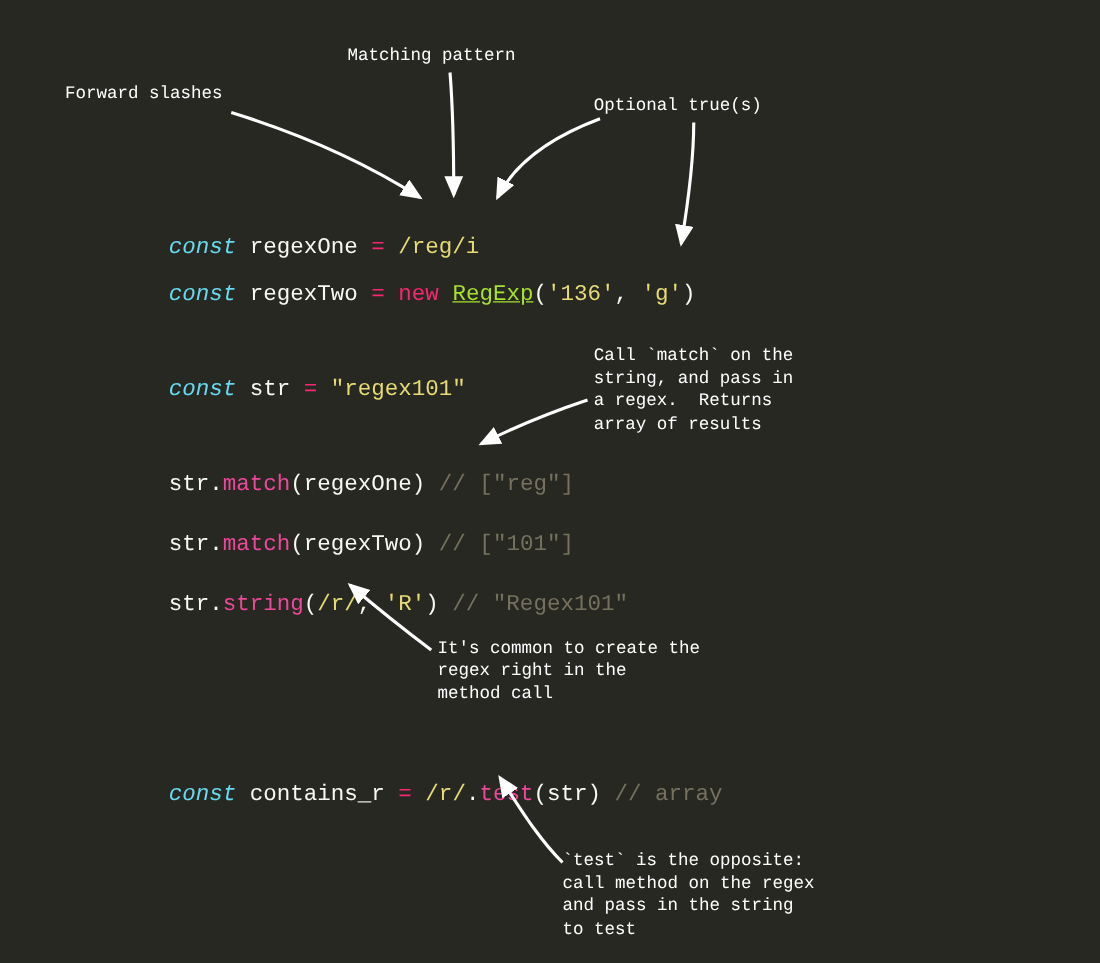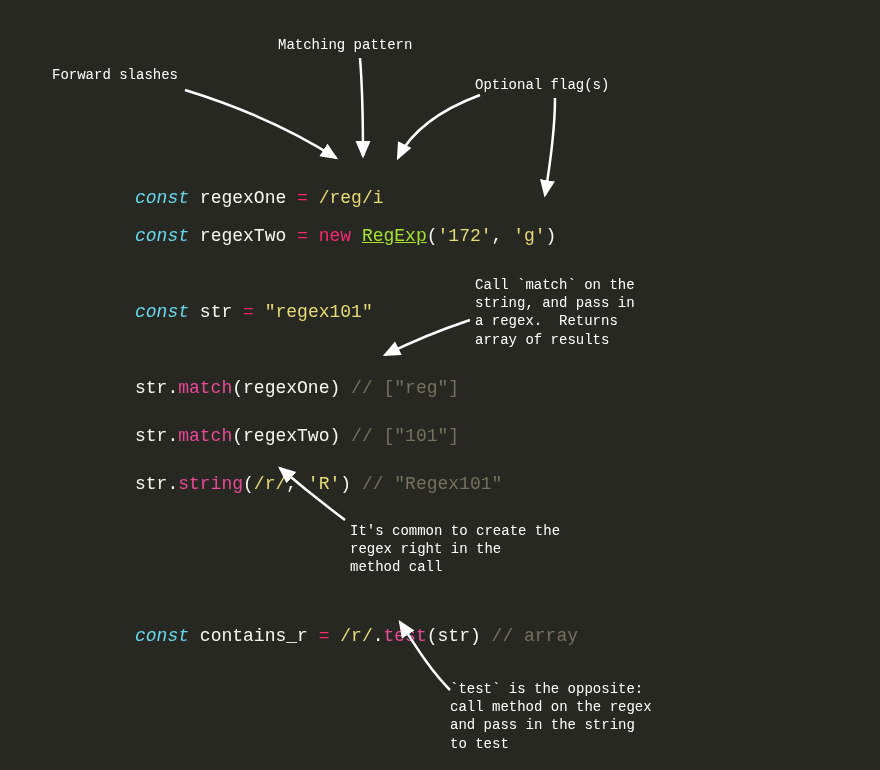--- a/index.html
+++ b/index.html
@@ -42,39 +42,39 @@
     top: 0; left: 0;
     width: 880px; height: 770px;
     pointer-events: none;
   }
 </style>
 </head>
 <body>
 
 <div class="annotation" style="top:66px; left:52px;">Forward slashes</div>
 <div class="annotation" style="top:36px; left:278px;">Matching pattern</div>
-<div class="annotation" style="top:76px; left:475px;">Optional flag(s)</div>
+<div class="annotation" style="top:76px; left:475px;">Optional true(s)</div>
 <div class="annotation" style="top:276px; left:475px;">Call `match` on the
 string, and pass in
 a regex.  Returns
 array of results</div>
-<div class="annotation" style="top:522px; left:350px;">It's common to create the
+<div class="annotation" style="top:510px; left:350px;">It's common to create the
 regex right in the
 method call</div>
 <div class="annotation" style="top:680px; left:450px;">`test` is the opposite:
 call method on the regex
 and pass in the string
 to test</div>
 
 <div class="code" style="top:161px;text-align:right;">
 <span class="kw">const</span><span> </span><span class="id">regexOne</span><span> </span><span class="op">=</span><span> </span><span class="re">/reg/i</span>
 </div>
 
 <div class="code" style="top:199px;">
-<span class="kw">const</span><span> </span><span class="id">regexTwo</span><span> </span><span class="op">=</span><span> </span><span class="op">new</span><span> </span><span class="cls">RegExp</span><span class="pun">(</span><span class="str">'172'</span><span class="pun">, </span><span class="str">'g'</span><span class="pun">)</span>
+<span class="kw">const</span><span> </span><span class="id">regexTwo</span><span> </span><span class="op">=</span><span> </span><span class="op">new</span><span> </span><span class="cls">RegExp</span><span class="pun">(</span><span class="str">'136'</span><span class="pun">, </span><span class="str">'g'</span><span class="pun">)</span>
 </div>
 
 <div class="code" style="top:275px;">
 <span class="kw">const</span><span> </span><span class="id">str</span><span> </span><span class="op">=</span><span> </span><span class="str">"regex101"</span>
 </div>
 
 <div class="code" style="top:351px;">
 <span class="id">str</span><span class="pun">.</span><span class="fn">match</span><span class="pun">(</span><span class="id">regexOne</span><span class="pun">)</span><span> </span><span class="cmt">// ["reg"]</span>
 </div>
 

